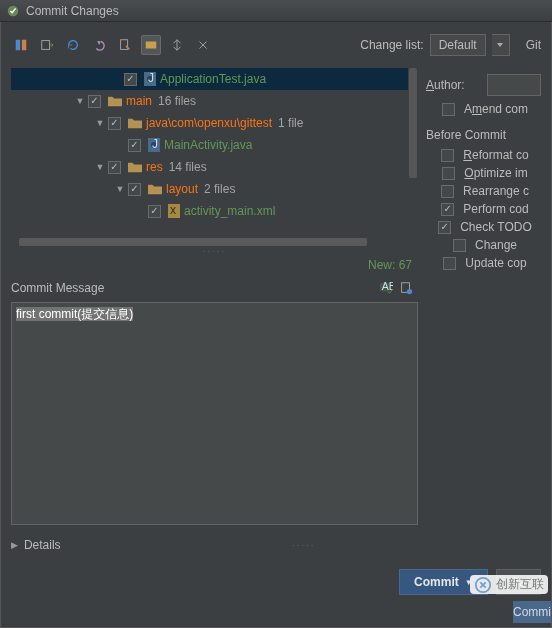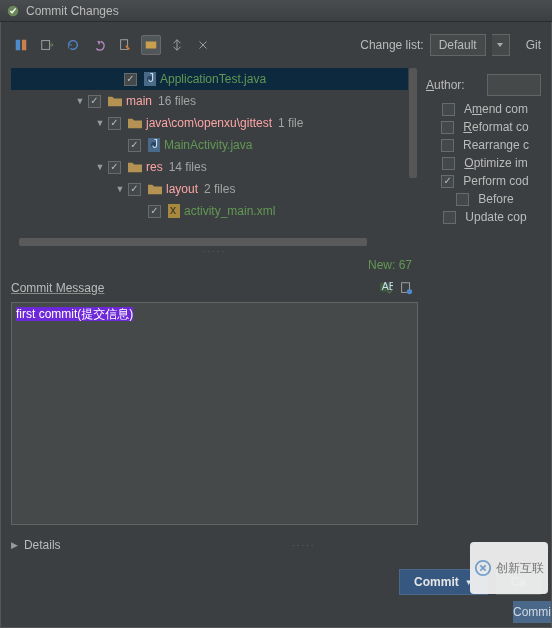--- a/index.html
+++ b/index.html
@@ -19,51 +19,51 @@
 .left-col { flex: 1; display: flex; flex-direction: column; min-width: 0; }
 .tree-wrap { position: relative; height: 178px; }
 .tree { position: absolute; inset: 0; background: #3c3f41; overflow: hidden; }
 .tree-row { display: flex; align-items: center; height: 22px; white-space: nowrap; }
 .tree-row.sel { background: #0d293e; }
 .arrow { width: 10px; text-align: center; color: #999; font-size: 9px; }
 .chk { width: 13px; height: 13px; border: 1px solid #6a6a6a; background: #43494a; display: inline-flex; align-items: center; justify-content: center; margin: 0 3px; }
 .chk.on::after { content: "✓"; color: #bbb; font-size: 10px; line-height: 1; }
 .folder-ico { width: 14px; height: 12px; margin: 0 4px; }
 .file-ico { width: 12px; height: 14px; margin: 0 4px; }
-.txt-orange { color: #fca5a5; }
+.txt-orange { color: #f97316; }
 .txt-green { color: #629755; }
 .txt-gray { color: #a3a3a3; margin-left: 6px; }
 .vscroll { position: absolute; right: 0; top: 0; width: 10px; height: 100%; background: #3c3f41; }
 .vscroll-thumb { position: absolute; left: 1px; right: 1px; top: 0; height: 110px; background: #565656; border-radius: 2px; }
 .tree-splitter { height: 10px; display: flex; align-items: center; justify-content: center; color: #666; letter-spacing: 2px; font-size: 8px; cursor: ns-resize; }
 .status-row { display: flex; justify-content: flex-end; padding: 2px 6px 4px 0; }
 .status-new { color: #629755; }
 .commit-msg-header { display: flex; align-items: center; padding: 2px 2px 4px 0; }
-.commit-msg-header .label { text-decoration: underline; text-decoration-color: #888; }
+.commit-msg-header .label { text-decoration-color: #888; }
 .commit-msg-header .spacer { flex: 1; }
 .msg-area { flex: 1; background: #45494a; border: 1px solid #646464; padding: 3px 4px; color: #bbbbbb; resize: none; outline: none; min-height: 160px; }
-.msg-area .highlight { background: #6d28d9; color: #fff; padding: 0 0; }
+.msg-area .highlight { background: #737373; color: #fff; padding: 0 0; }
 .right-col { width: 115px; margin-left: 8px; overflow: hidden; }
 .form-row { display: flex; align-items: center; margin: 6px 0; gap: 22px; }
 .form-row .lbl { color: #bbbbbb; }
 .form-row input { flex: 1; background: #45494a; border: 1px solid #646464; height: 22px; min-width: 0; }
 .underline { text-decoration: underline; }
 .section-title { color: #bbbbbb; margin: 12px 0 6px 0; }
 .opt { display: flex; align-items: center; gap: 6px; margin: 4px 0; white-space: nowrap; justify-content: center; }
 .details-row { display: flex; align-items: center; gap: 6px; height: 28px; border-top: 0; margin-top: 6px; color: #bbb; }
 .details-row .dots { margin: 0 auto; color: #666; letter-spacing: 2px; font-size: 8px; }
 .button-bar { display: flex; justify-content: flex-end; gap: 8px; padding: 10px 0 6px 0; }
 .btn { border: 1px solid #5e6060; background: #4c5052; color: #bbbbbb; padding: 5px 14px; cursor: pointer; display: flex; align-items: center; gap: 6px; justify-content: space-between; }
 .btn.primary { background: #365880; border-color: #4a688c; color: #e6e6e6; font-weight: 600; }
 .btn.primary .tri { font-size: 8px; }
 .secondary-bar { display: flex; justify-content: flex-end; padding: 0 0 4px 0; margin-right: -10px; }
 .btn.flat { background: #4a688a; border: none; color: #d0d8e0; padding: 4px 0; }
 .hscroll { position: absolute; left: 8px; right: 12px; bottom: 0; height: 8px; }
 .hscroll-thumb { height: 100%; background: #5a5a5a; border-radius: 2px; }
-.watermark { position: absolute; right: 4px; bottom: 34px; width: 78px; height: 52px; background: #f5f5f5; border-radius: 4px; display: flex; align-items: center; justify-content: center; color: #7a7a7a; font-size: 9px; opacity: 0.92; }
+.watermark { position: absolute; right: 4px; bottom: 34px; width: 78px; height: 19px; background: #f5f5f5; border-radius: 4px; display: flex; align-items: center; justify-content: center; color: #7a7a7a; font-size: 9px; opacity: 0.92; }
 .watermark svg { margin-right: 4px; }
 </style>
 </head>
 <body>
 
 <div class="titlebar">
   <svg viewBox="0 0 16 16">
       <circle cx="8" cy="8" r="6" fill="#6a8759"></circle>
       <path d="M5 8 L7 10 L11 5" stroke="#fff" stroke-width="1.5" fill="none"></path>
     </svg>
@@ -239,40 +239,45 @@
 
     <div class="right-col">
       <div class="form-row">
         <span class="lbl"><span class="underline">A</span>uthor:</span>
         <input type="text" style="">
       </div>
       <div class="opt">
         <span class="chk"></span>
         <span>A<span class="underline">m</span>end com</span>
       </div>
+      <div class="section-title">Before Commit</div>
       <div id="opts">
           <div class="opt">
             <span class="chk "></span>
             <span><span class="underline">R</span>eformat co</span>
           </div>
           <div class="opt">
             <span class="chk "></span>
+            <span><span class="underline">O</span>ptimize im</span>
+          </div>
+          <div class="opt">
+            <span class="chk "></span>
             <span>Rearrange c</span>
-          </div>
-          <div class="opt">
-            <span class="chk "></span>
-            <span><span class="underline">O</span>ptimize im</span>
           </div>
           <div class="opt">
             <span class="chk on"></span>
             <span>Perform cod</span>
           </div>
           <div class="opt">
-            <span class="chk "></span>
-            <span>Before</span>
+            <span class="chk on"></span>
+            <span>Check TODO</span>
+          </div>
+          <div class="opt">
+            <span class="chk "></span>
+            <span>Change</span>
           </div>
           <div class="opt">
             <span class="chk "></span>
             <span>Update cop</span>
           </div>
         </div>
     </div>
   </div>
 
   <div class="details-row">

